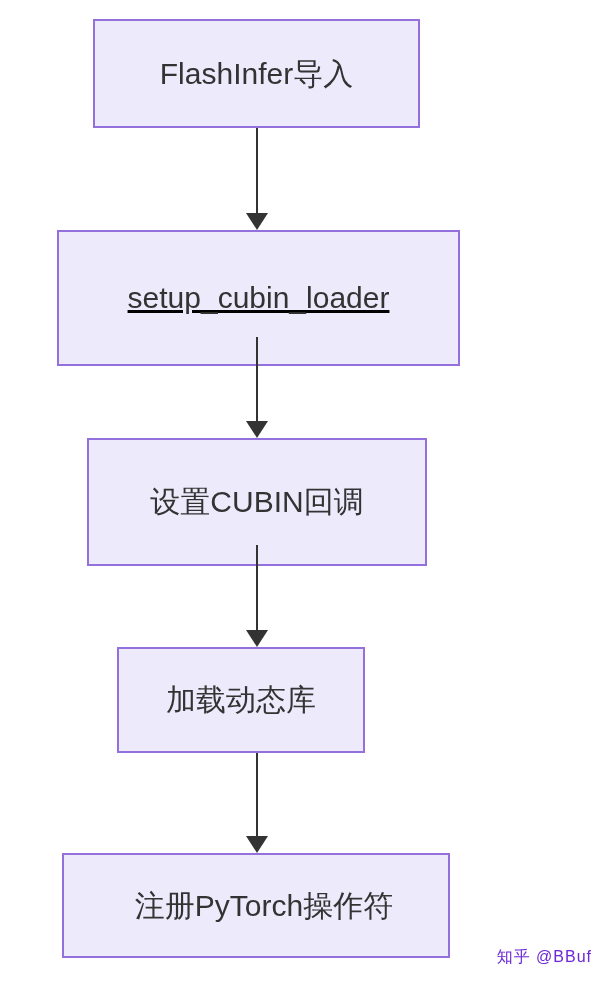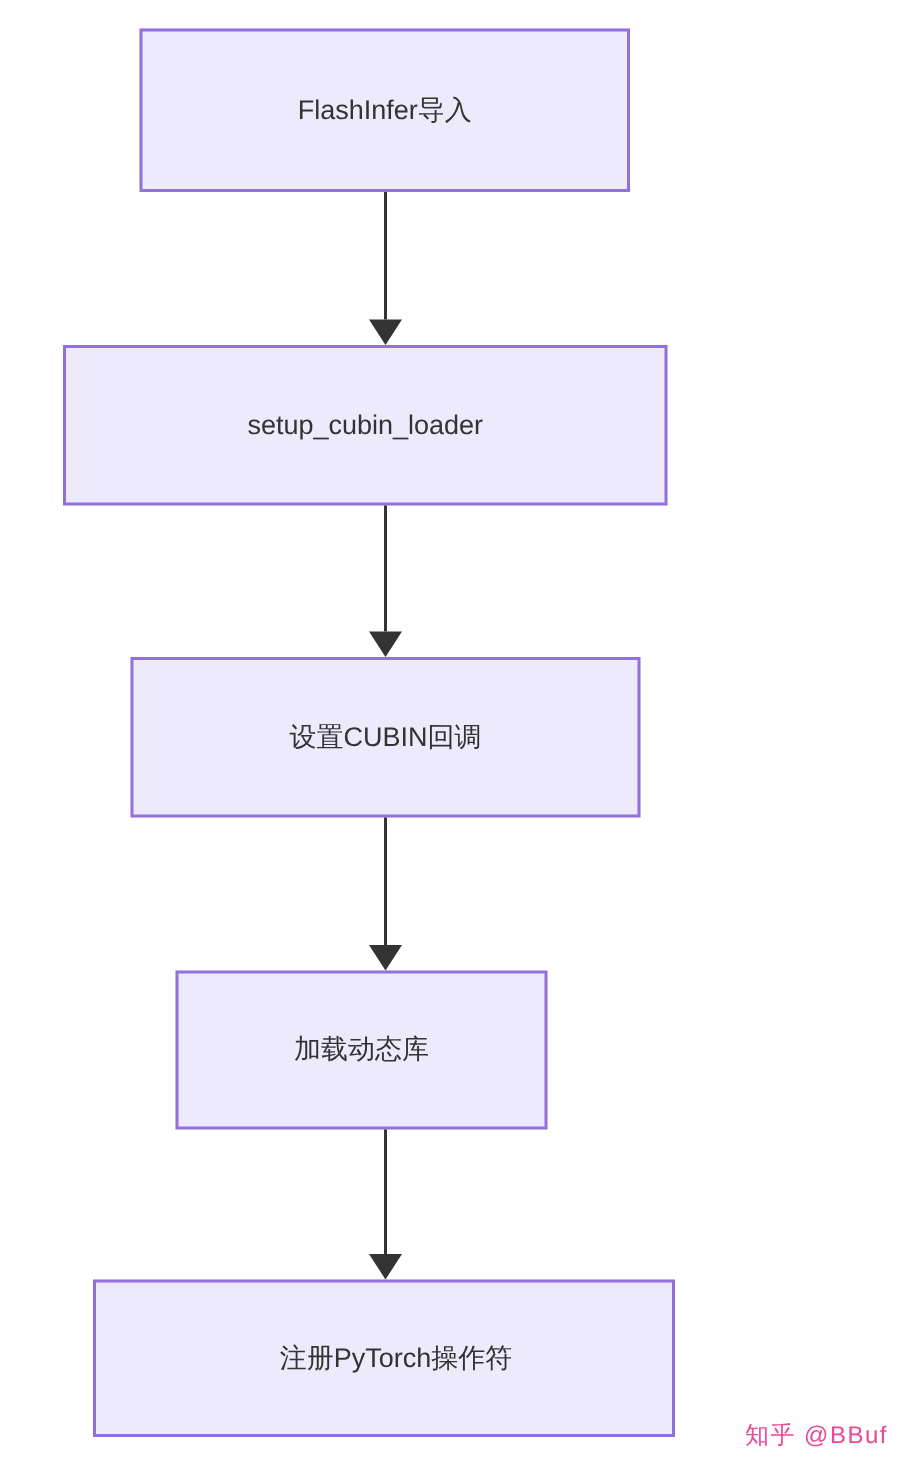--- a/index.html
+++ b/index.html
@@ -19,28 +19,28 @@
     position: absolute;
     box-sizing: border-box;
     background: #ECEAFB;
     border: 2px solid #9370DB;
     display: flex;
     align-items: center;
     justify-content: center;
   }
   .node .label {
     color: #333333;
-    font-size: 18px;
+    font-size: 30px;
     line-height: 1.2;
     text-align: center;
     white-space: nowrap;
   }
   .node-1 { left: 93px;  top: 19px;  width: 327px; height: 109px; }
-  .node-2 { left: 42px;  top: 230px; width: 403px; height: 107px; }
-  .node-3 { left: 87px;  top: 438px; width: 340px; height: 107px; }
+  .node-2 { left: 57px;  top: 230px; width: 403px; height: 136px; text-decoration: underline; }
+  .node-3 { left: 87px;  top: 438px; width: 340px; height: 128px; }
   .node-4 { left: 117px; top: 647px; width: 248px; height: 106px; }
   .node-5 { left: 62px;  top: 853px; width: 388px; height: 105px; padding-left: 16px; }
 
   .edge {
     position: absolute;
     width: 24px;
     display: flex;
     flex-direction: column;
     align-items: center;
   }
@@ -59,21 +59,21 @@
     border-left: 11px solid transparent;
     border-right: 11px solid transparent;
     border-top: 17px solid #333333;
   }
 
   .watermark {
     position: absolute;
     right: 20px;
     bottom: 20px;
     font-size: 16px;
-    color: #ec4899;
+    color: #6d28d9;
     text-shadow: 0 1px 0 #f6f6f6;
     letter-spacing: 1px;
     user-select: none;
   }
 </style>
 </head>
 <body>
 
 <div class="canvas">
 

